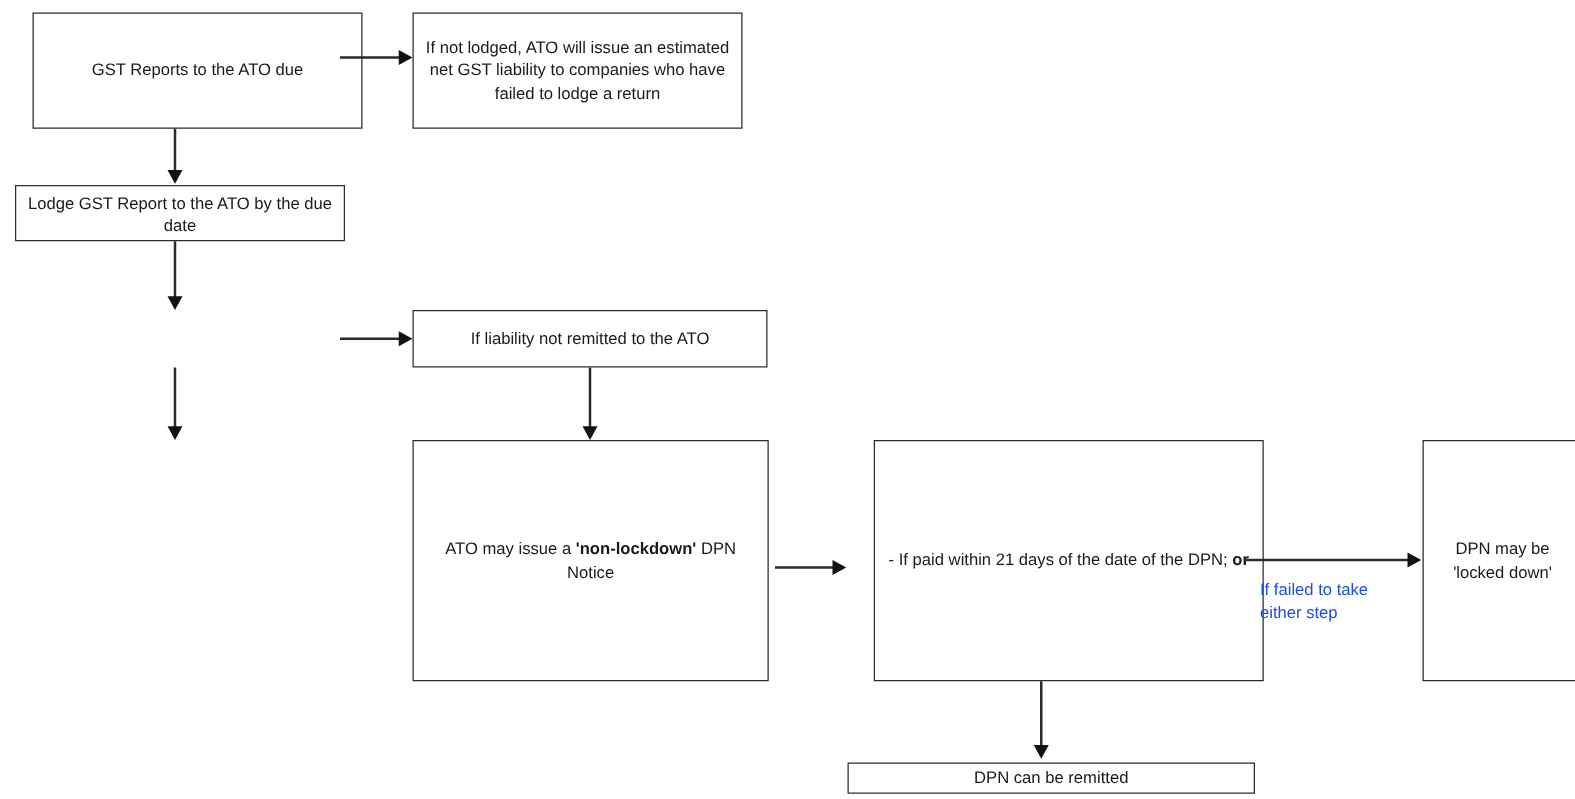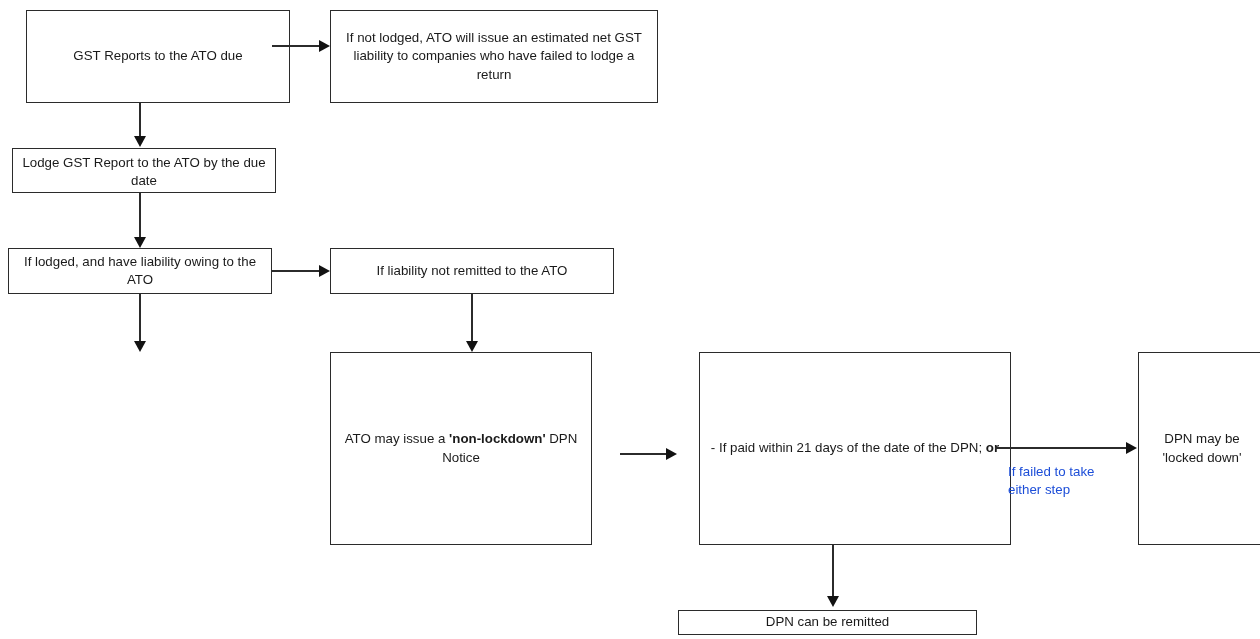--- a/index.html
+++ b/index.html
@@ -69,56 +69,53 @@
 </style>
 </head>
 <body>
 
 <div id="canvas">
 
   <div class="node" style="left:4px; top:10px; width:264px; height:93px;margin-left:22px;">
     <span class="txt">GST Reports to the ATO due</span>
   </div>
 
-  <div class="node" style="left:330px; top:10px; width:328px; height:93px;justify-content:flex-end;">
+  <div class="node" style="left:330px; top:10px; width:264px; height:93px;justify-content:flex-end;">
     <span class="txt">If not lodged, ATO will issue an estimated net GST liability to companies who have failed to lodge a return</span>
   </div>
 
   <div class="edge edge-h" style="left:272px; top:45px; width:48px;"></div>
   <div class="arrowhead arrow-right" style="left:319px; top:40px;"></div>
 
   <div class="edge edge-v" style="left:139px; top:103px; height:36px;"></div>
   <div class="arrowhead arrow-down" style="left:134px; top:136px;"></div>
 
   <div class="node" style="left:12px; top:148px; width:264px; height:45px;align-items:flex-end;">
     <span class="txt">Lodge GST Report to the ATO by the due date</span>
   </div>
 
   <div class="edge edge-v" style="left:139px; top:193px; height:47px;"></div>
   <div class="arrowhead arrow-down" style="left:134px; top:237px;"></div>
 
-  <div class="node" style="left:8px; top:248px; width:264px; height:46px;">
-    <span class="txt">If lodged, and have liability owing to the ATO</span>
-  </div>
 
   <div class="node" style="left:330px; top:248px; width:284px; height:46px;">
     <span class="txt">If liability not remitted to the ATO</span>
   </div>
 
   <div class="edge edge-h" style="left:272px; top:270px; width:48px;"></div>
   <div class="arrowhead arrow-right" style="left:319px; top:265px;"></div>
 
   <div class="edge edge-v" style="left:139px; top:294px; height:50px;"></div>
   <div class="arrowhead arrow-down" style="left:134px; top:341px;"></div>
 
   <div class="edge edge-v" style="left:471px; top:294px; height:50px;"></div>
   <div class="arrowhead arrow-down" style="left:466px; top:341px;"></div>
 
 
-  <div class="node" style="left:330px; top:352px; width:262px; height:193px;text-align:center;">
+  <div class="node" style="left:330px; top:352px; width:285px; height:193px;text-align:center;">
     <span class="txt"><span>ATO may issue a </span><span class="b">'non-lockdown'</span><span> DPN Notice</span></span>
   </div>
 
   <div class="node" style="left:677px; top:352px; width:312px; height:193px;margin-left:22px;">
     <span class="txt"><span>- If paid within 21 days of the date of the DPN; </span><span class="b">or</span><br></span>
   </div>
 
   <div class="node" style="left:1138px; top:352px; width:128px; height:193px;">
     <span class="txt">DPN may be 'locked down'</span>
   </div>
@@ -128,17 +125,17 @@
 
   <div class="edge edge-h" style="left:995px; top:447px; width:132px;"></div>
   <div class="arrowhead arrow-right" style="left:1126px; top:442px;"></div>
 
   <div class="edge-label" style="left:1008px; top:463px; width:130px;">If failed to take
 either step</div>
 
   <div class="edge edge-v" style="left:832px; top:545px; height:54px;"></div>
   <div class="arrowhead arrow-down" style="left:827px; top:596px;"></div>
 
-  <div class="node" style="left:678px; top:610px; width:299px; height:25px;">
+  <div class="node" style="left:678px; top:610px; width:326px; height:25px;">
     <span class="txt">DPN can be remitted</span>
   </div>
 
 </div>
 
 </body></html>

